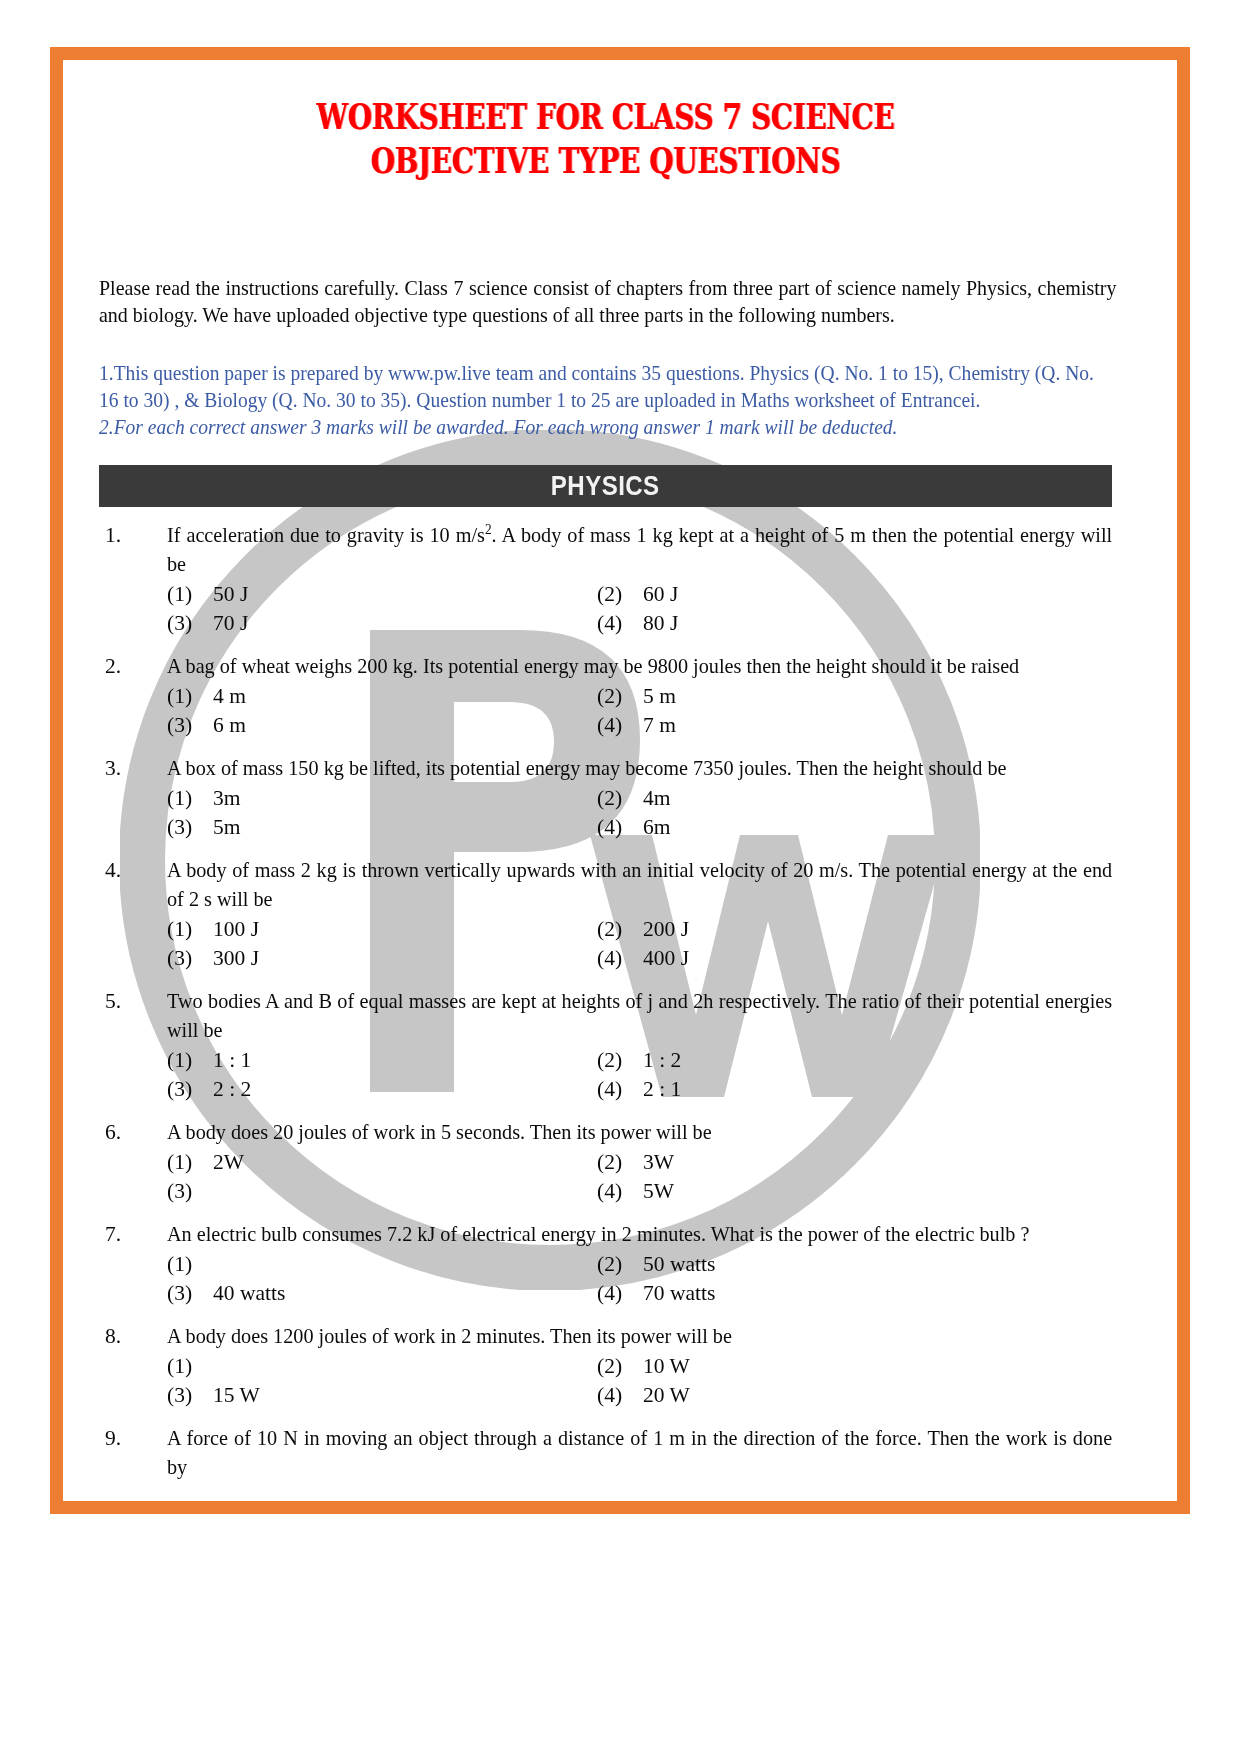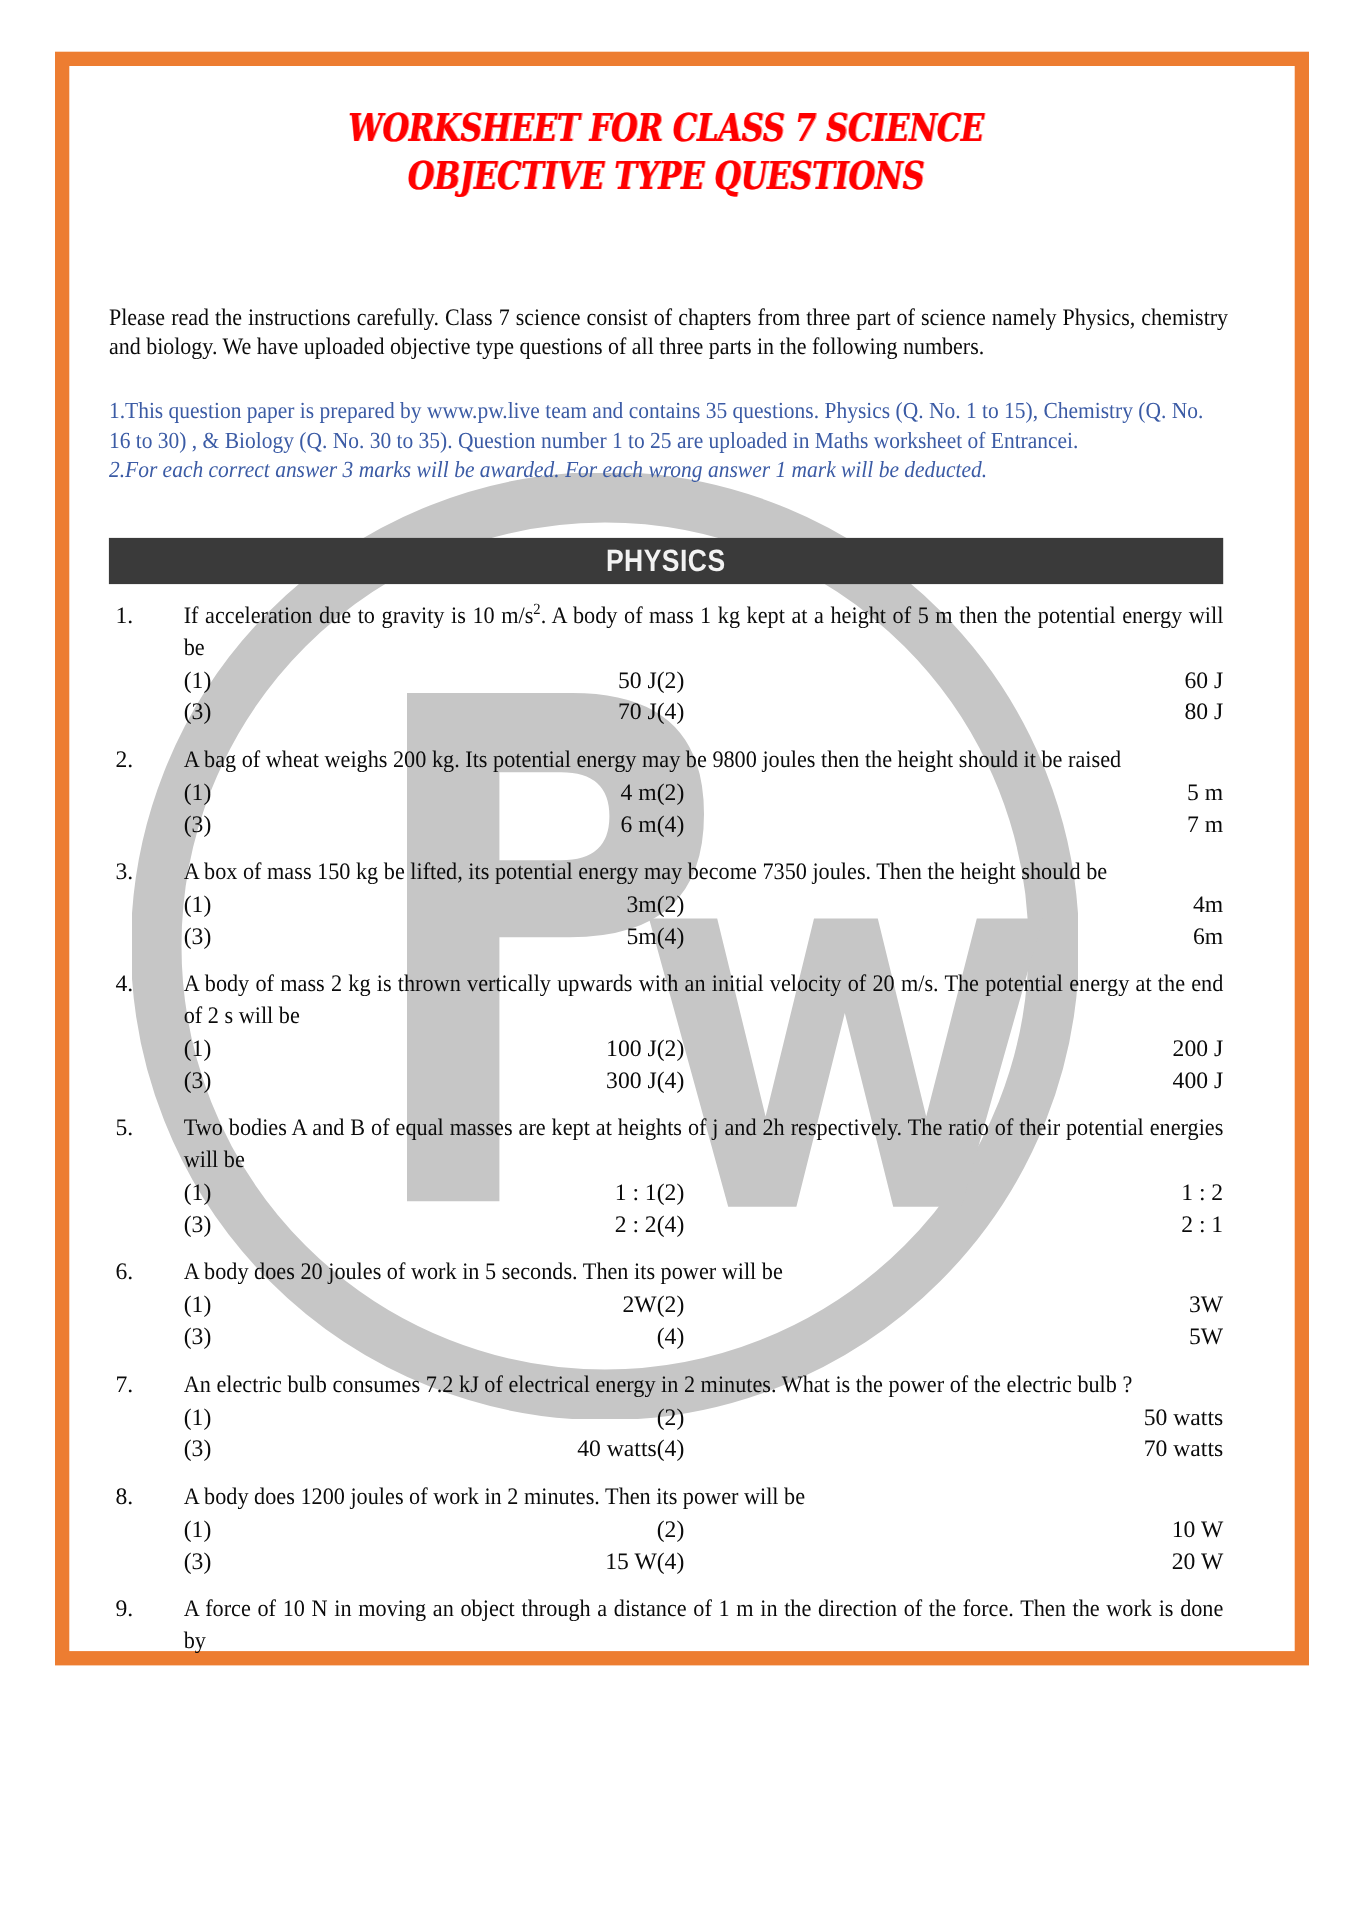--- a/index.html
+++ b/index.html
@@ -41,21 +41,20 @@
   .content {
     position: absolute;
     left: 99px;
     top: 95px;
     width: 1013px;
     z-index: 3;
   }
   .title-block {
     text-align: center;
     margin-bottom: 0;
-    font-style: italic;
   }
   .title-line {
     font-family: "DejaVu Serif", "Liberation Serif", serif;
     font-weight: bold;
     color: #FF0000;
     font-size: 35px;
     line-height: 44px;
     letter-spacing: -0.5px;
     transform: scaleX(0.80);
     transform-origin: center center;
@@ -81,21 +80,21 @@
     text-align: left;
     transform: scaleX(0.93);
     transform-origin: left top;
     width: 108%;
   }
   .blue-block .italic-line {
     font-style: italic;
   }
   
   .section-bar {
-    margin-top: 48px;
+    margin-top: 24px;
     background: #3A3A3A;
     height: 42px;
     line-height: 42px;
     text-align: center;
     position: relative;
     z-index: 4;
   }
   .section-bar .section-label {
     color: #F2F2F2;
     font-family: "Liberation Sans", "DejaVu Sans", sans-serif;
@@ -155,21 +154,21 @@
     display: flex;
     font-size: 21.5px;
     color: #0b0b0b;
   }
   .opt.left { width: 430px; flex: 0 0 430px; }
   .opt.right { flex: 1 1 auto; }
   .opt-key {
     width: 46px;
     flex: 0 0 46px;
   }
-  .opt-val { flex: 1 1 auto; text-align: right; }
+  .opt-val { flex: 1 1 auto; }
 </style>
 </head>
 <body>
 
 <div class="page">
 
   <div class="frame"></div>
 
   <svg class="watermark" viewBox="0 0 860 860">
     <circle cx="430" cy="430" r="408" fill="none" stroke="#C6C6C6" stroke-width="46"></circle>

